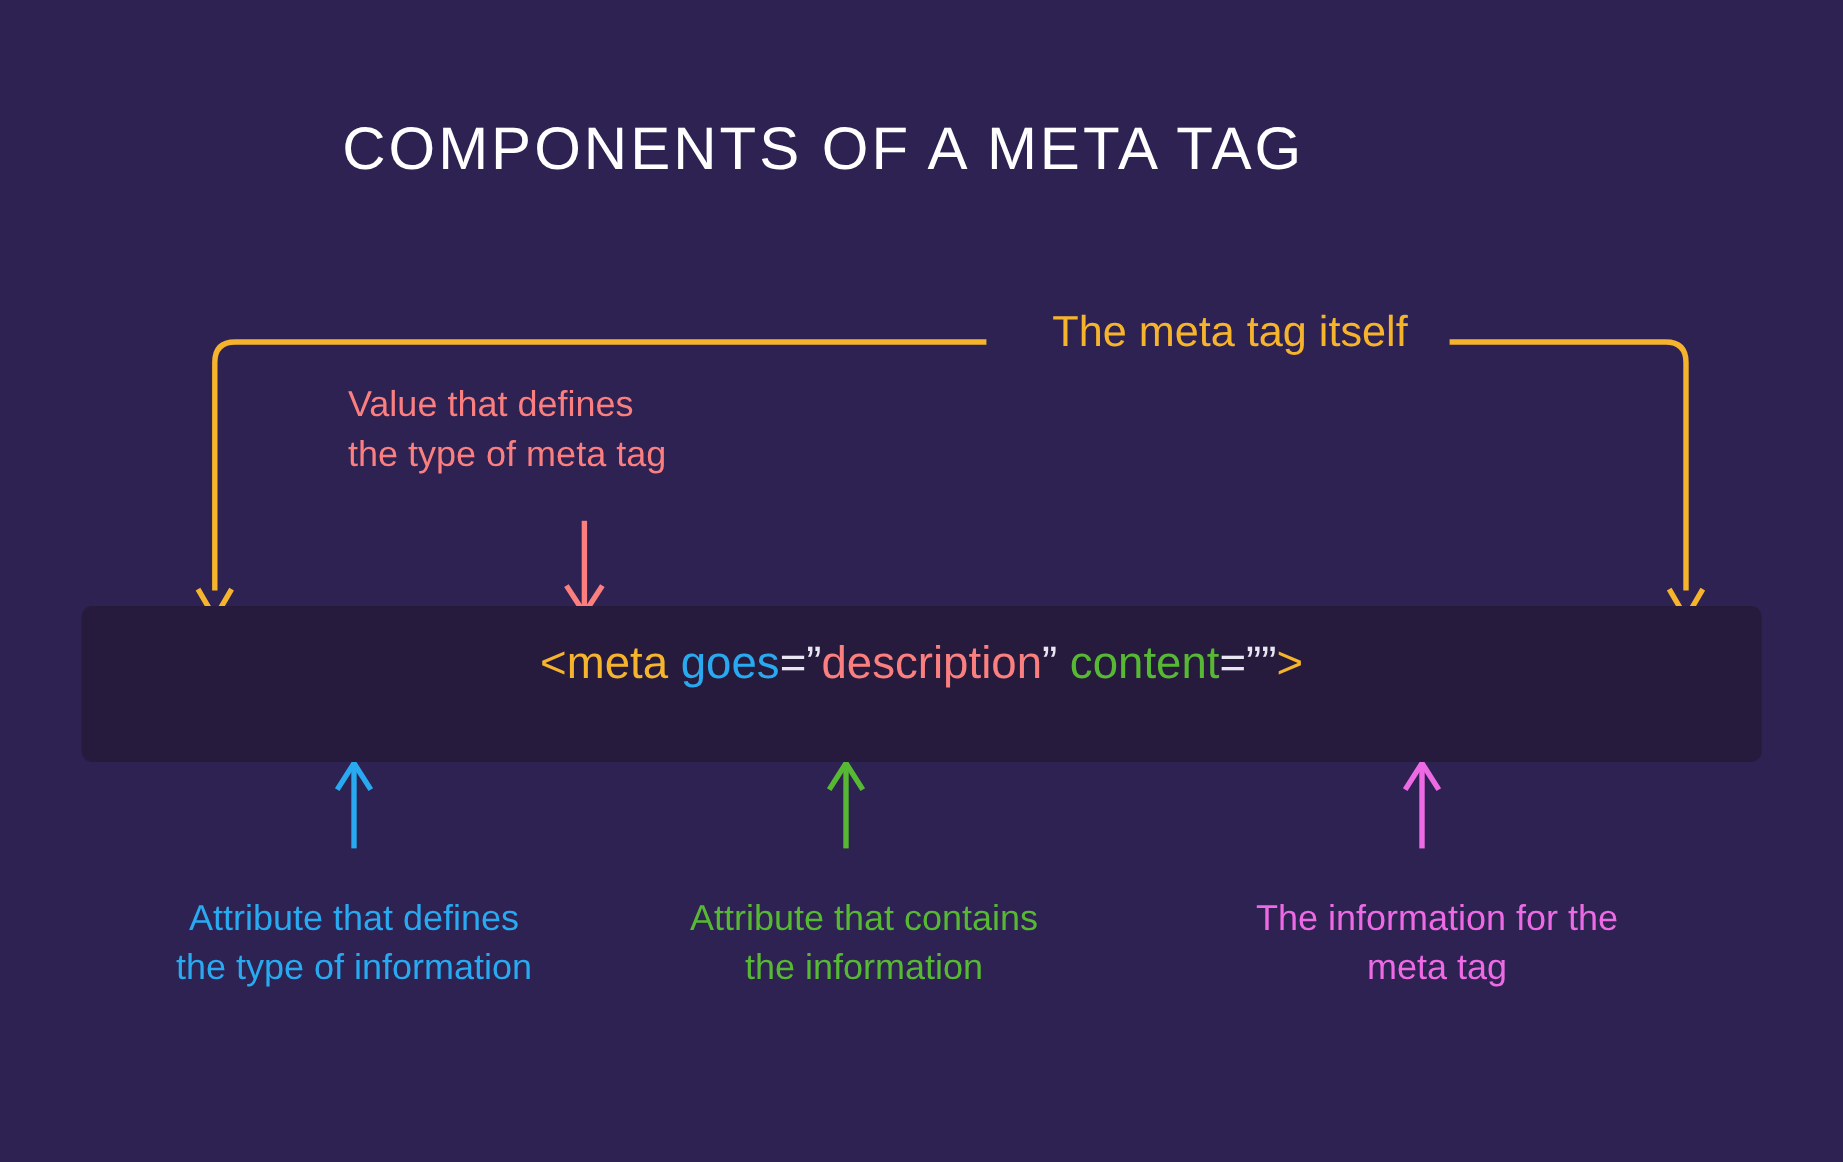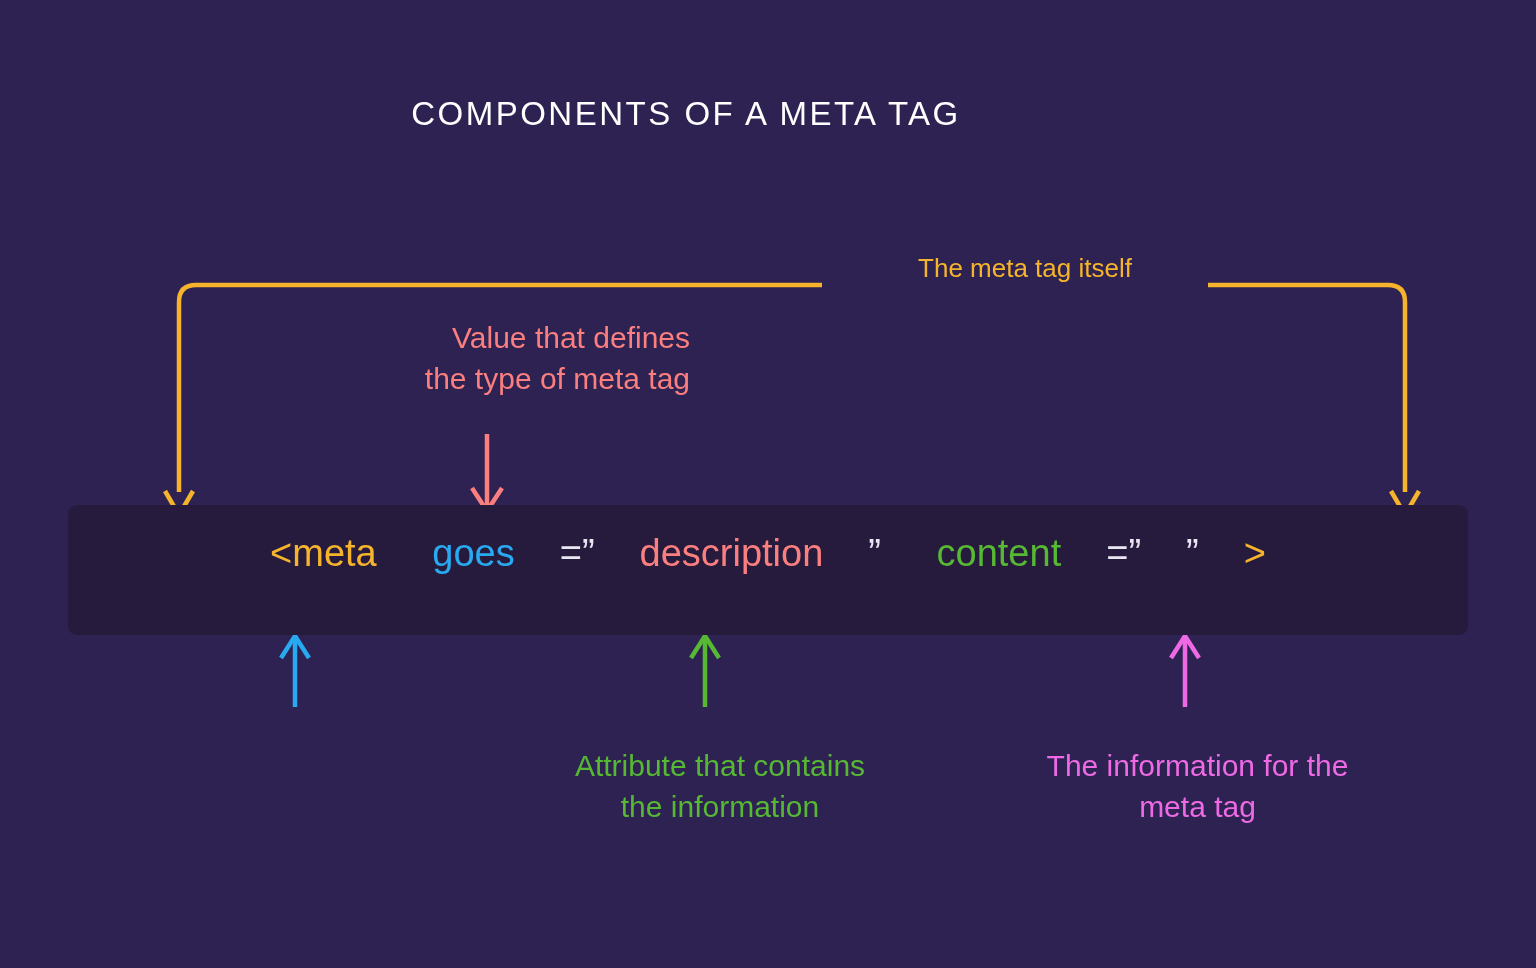--- a/index.html
+++ b/index.html
@@ -22,21 +22,21 @@
   }
 
   
   #title {
     position: absolute;
     left: 0;
     top: 95px;
     width: 1372px;
     text-align: center;
     color: #ffffff;
-    font-size: 33px;
+    font-size: 50px;
     font-weight: 400;
     letter-spacing: 2.5px;
     white-space: nowrap;
   }
 
   
   #lines {
     position: absolute;
     left: 0; top: 0;
     width: 1536px;
@@ -51,28 +51,28 @@
     line-height: 1.38;
     white-space: pre-line;
   }
 
   #lbl-meta-tag-itself {
     left: 845px;
     top: 251px;
     width: 360px;
     text-align: center;
     color: #f6b42c;
-    font-size: 26px;
+    font-size: 36px;
     white-space: nowrap;
   }
   #lbl-value-type {
     left: 290px;
     top: 317px;
     width: 400px;
-    text-align: right;
+    text-align: left;
     color: #fb7f7f;
   }
   #lbl-attr-type {
     left: 95px;
     top: 745px;
     width: 400px;
     text-align: center;
     color: #28a9f0;
   }
   #lbl-attr-contains {
@@ -105,21 +105,20 @@
     left: 0;
     top: 0;
     width: 1400px;
     height: 96px;
     display: flex;
     align-items: center;
     justify-content: center;
     font-size: 38px;
     white-space: nowrap;
     letter-spacing: 0px;
-    gap: 45px;
   }
   .tk { white-space: pre; }
   .tk-bracket   { color: #f6b42c; }
   .tk-attr-name { color: #28a9f0; }
   .tk-punct     { color: #e8e6f2; }
   .tk-val-name  { color: #fb7f7f; }
   .tk-attr-cont { color: #56b833; text-align: center; }
   .tk-val-cont  { color: #ee6ae4; }
 </style>
 </head>
@@ -148,20 +147,22 @@
 
     <line x1="1185" y1="707" x2="1185" y2="640" stroke="#ee6ae4" stroke-width="4.5"></line>
     <path d="M 1171 658 L 1185 636 L 1199 658" fill="none" stroke="#ee6ae4" stroke-width="4.5" stroke-linejoin="miter"></path>
   </svg>
 
   <div class="label" id="lbl-meta-tag-itself">The meta tag itself</div>
 
   <div class="label" id="lbl-value-type">Value that defines
 the type of meta tag</div>
 
+  <div class="label" id="lbl-attr-type">Attribute that defines
+the type of information</div>
 
   <div class="label" id="lbl-attr-contains">Attribute that contains
 the information</div>
 
   <div class="label" id="lbl-info-for">The information for the
 meta tag</div>
 
   <div id="code-box">
     <div id="code-line">
       <span class="tk tk-bracket">&lt;meta </span>

